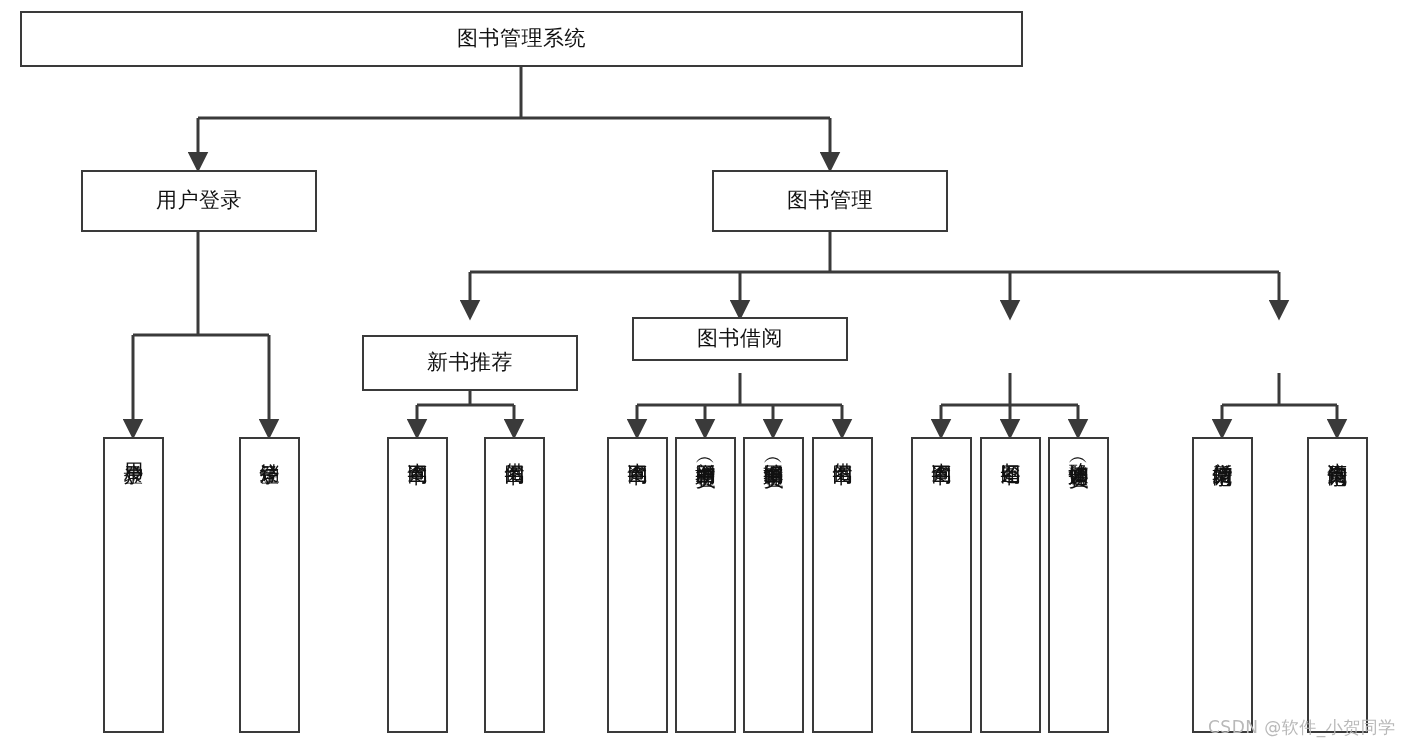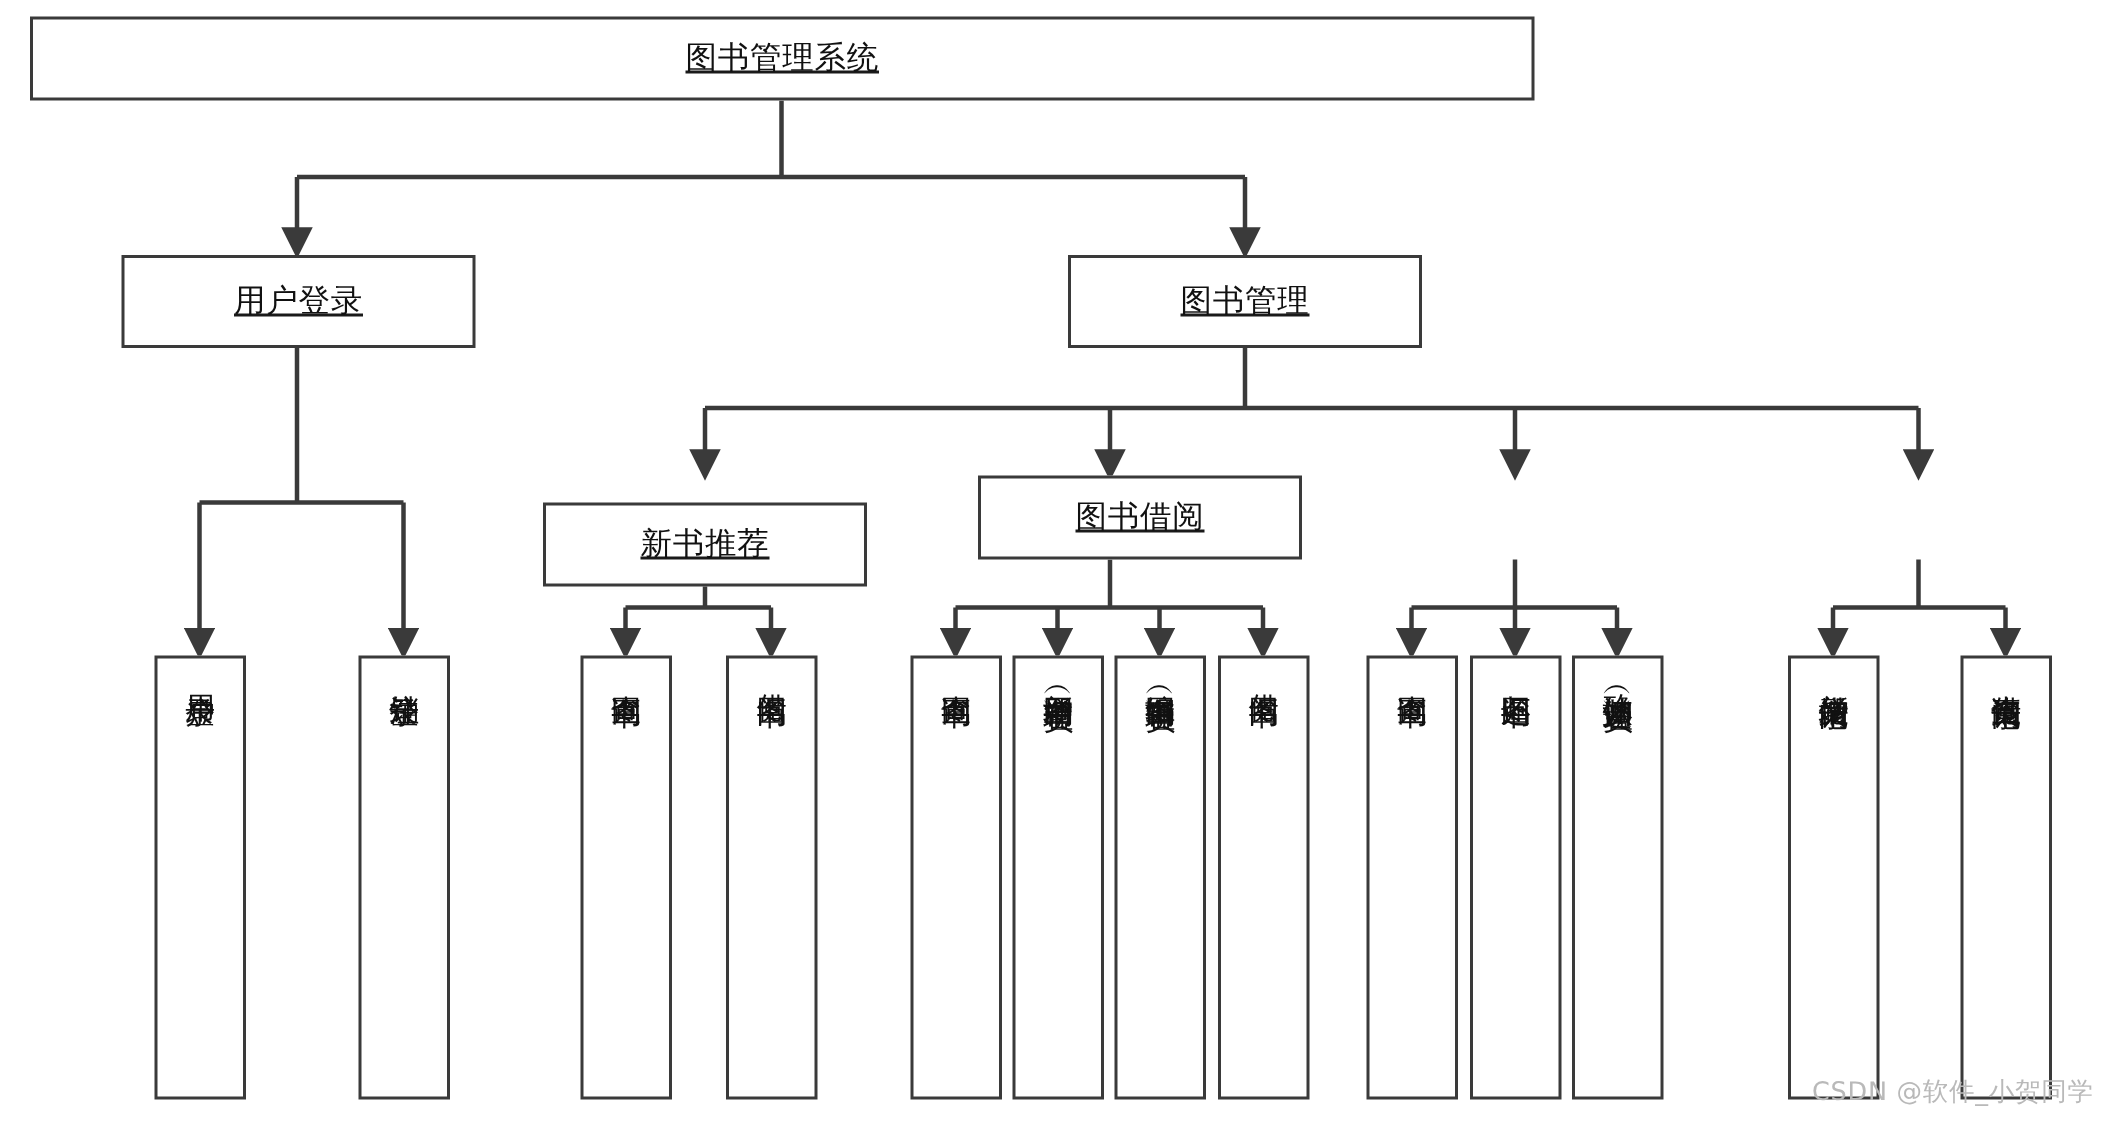--- a/index.html
+++ b/index.html
@@ -30,21 +30,20 @@
     box-sizing: border-box;
     background: #ffffff;
     border: 2px solid #3a3a3a;
     display: flex;
     align-items: center;
     justify-content: center;
     color: #1a1a1a;
   }
   .node-box.horizontal {
     writing-mode: horizontal-tb;
-    text-decoration: underline;
   }
   .node-label-h {
     font-size: 21px;
     line-height: 1.1;
     letter-spacing: 0.5px;
     white-space: nowrap;
     color: #111111;
   }
   .node-box.vertical {
     align-items: flex-start;
@@ -136,21 +135,21 @@
   </div>
 
   <div class="node-box horizontal" style="left:712px; top:170px; width:236px; height:62px;">
     <span class="node-label-h">图书管理</span>
   </div>
 
   <div class="node-box horizontal" style="left:362px; top:335px; width:216px; height:56px;">
     <span class="node-label-h">新书推荐</span>
   </div>
 
-  <div class="node-box horizontal" style="left:632px; top:317px; width:216px; height:56px;margin-left:20px;">
+  <div class="node-box horizontal" style="left:632px; top:317px; width:216px; height:44px;">
     <span class="node-label-h">图书借阅</span>
   </div>
 
 
 
   <div class="node-box vertical" style="left:103px; top:437px; width:61px; height:296px;">
     <span class="node-label-v">用户登录</span>
   </div>
 
   <div class="node-box vertical" style="left:239px; top:437px; width:61px; height:296px;">

